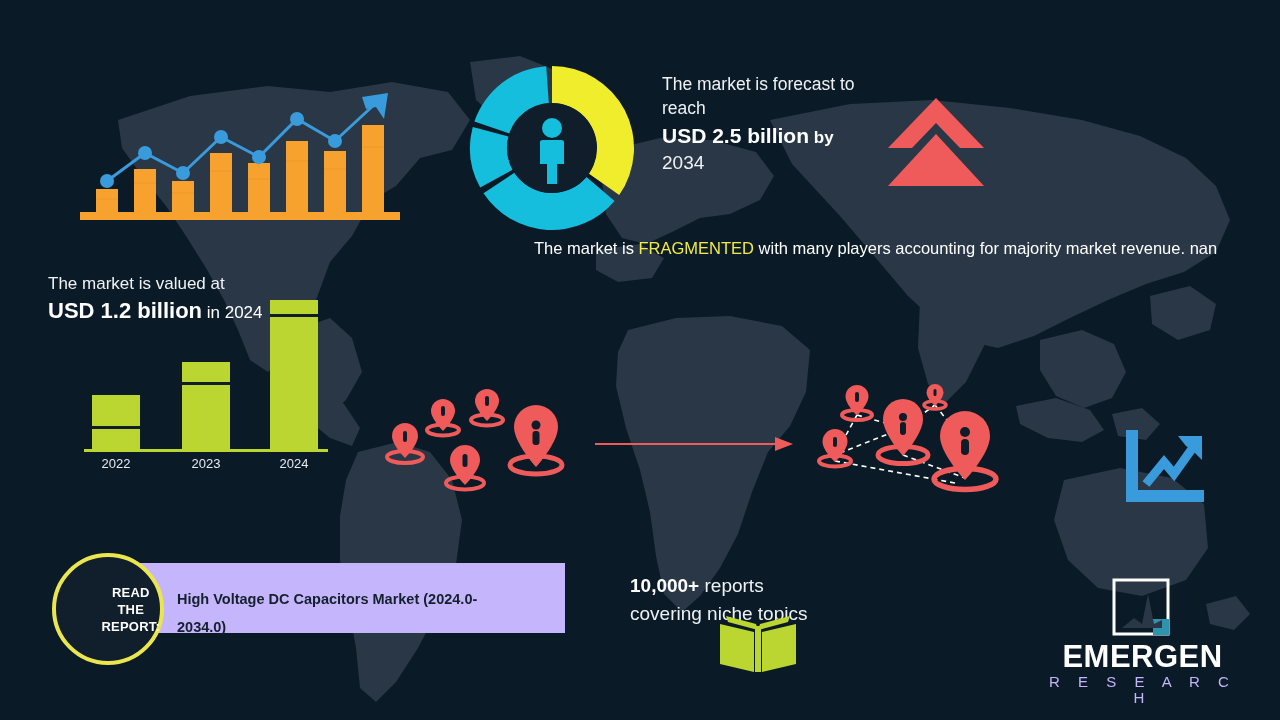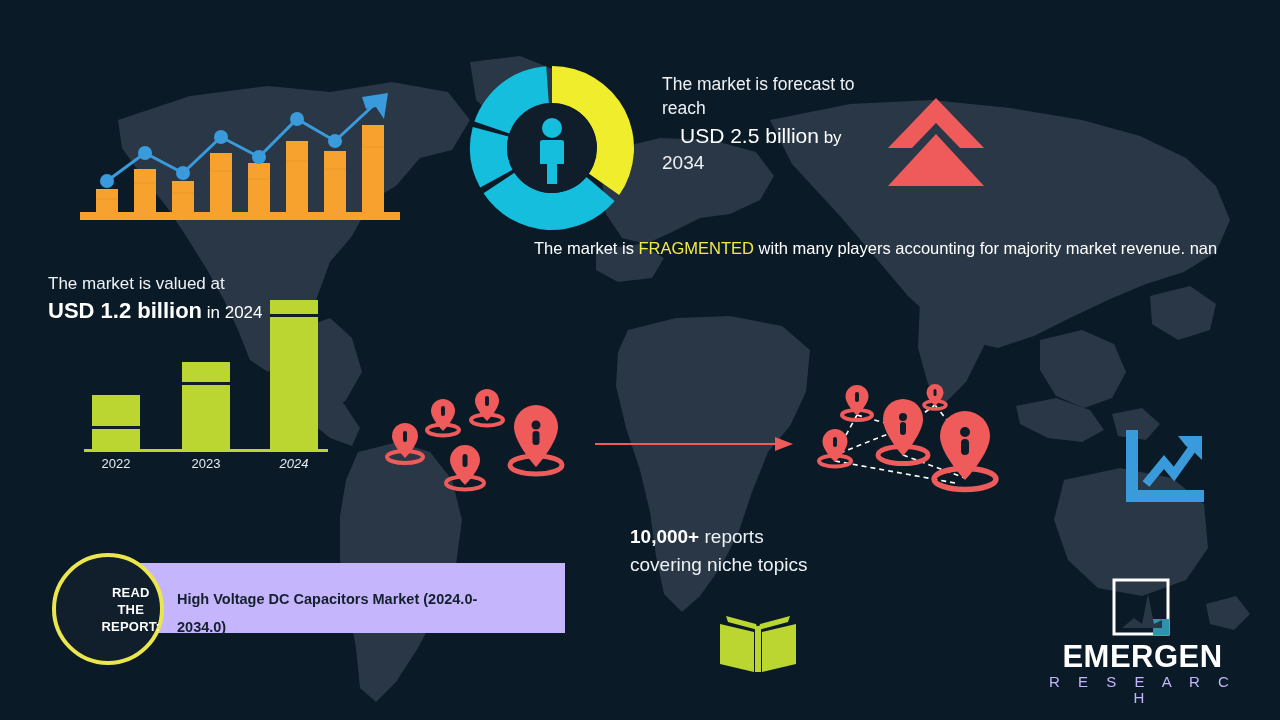--- a/index.html
+++ b/index.html
@@ -56,24 +56,23 @@
   
   #forecast-block { left: 662px; top: 72px; width: 230px; }
   #forecast-lead {
     color: #eef2f5;
     font-size: 17.5px;
     line-height: 24px;
   }
   #forecast-value {
     color: #ffffff;
     font-size: 21px;
-    font-weight: normal;
+    font-weight: bold;
     line-height: 28px;
     margin-top: 2px;
-    margin-left: 18px;
   }
   #forecast-value .sm { font-size: 17px; }
   #forecast-year {
     color: #eef2f5;
     font-size: 19px;
     line-height: 22px;
   }
 
   
   #chevron-up { left: 884px; top: 96px; width: 104px; height: 92px; }
@@ -109,21 +108,21 @@
   
   #pins-left { left: 375px; top: 385px; width: 210px; height: 115px; }
   #pins-right { left: 805px; top: 383px; width: 215px; height: 120px; }
   #mid-arrow { left: 595px; top: 435px; width: 200px; height: 18px; }
 
   
   #growth-icon { left: 1120px; top: 428px; width: 88px; height: 80px; }
 
   
   #reports-text {
-    left: 630px; top: 523px; width: 260px;
+    left: 630px; top: 572px; width: 260px;
     color: #eef2f5; font-size: 19px; line-height: 28px;
   }
   #reports-text .b { font-weight: bold; color: #ffffff; }
   #book-icon { left: 718px; top: 612px; width: 80px; height: 62px; }
 
   
   #banner {
     left: 112px; top: 563px;
     width: 453px; height: 70px;
     background: #c4b5fd;
@@ -314,21 +313,21 @@
       <rect x="110" y="72" width="48" height="88" fill="#bcd631"></rect>
       <rect x="110" y="92" width="48" height="3" fill="#101d2a"></rect>
 
       <rect x="198" y="10" width="48" height="150" fill="#bcd631"></rect>
       <rect x="198" y="24" width="48" height="3" fill="#101d2a"></rect>
 
       <rect x="12" y="159" width="244" height="3" fill="#bcd631"></rect>
     </svg>
     <div class="green-label" style="left:9px; top:166px;">2022</div>
     <div class="green-label" style="left:99px; top:166px;">2023</div>
-    <div class="green-label" style="left:187px; top:166px;font-style:italic;">2024</div>
+    <div class="green-label" style="left:187px; top:166px;">2024</div>
   </div>
 
   <svg class="layer" id="pins-left" viewBox="0 0 210 115">
     <g fill="#ef5a5a">
       <g>
         <ellipse cx="30" cy="72" rx="18" ry="6" fill="none" stroke="#ef5a5a" stroke-width="4"></ellipse>
         <path d="M30 38 a13 13 0 0 1 13 13 c0 9 -13 22 -13 22 s-13 -13 -13 -22 a13 13 0 0 1 13 -13 z"></path>
         <rect x="28" y="46" width="4" height="11" rx="2" fill="#0f1d2a"></rect>
       </g>
       <g>

